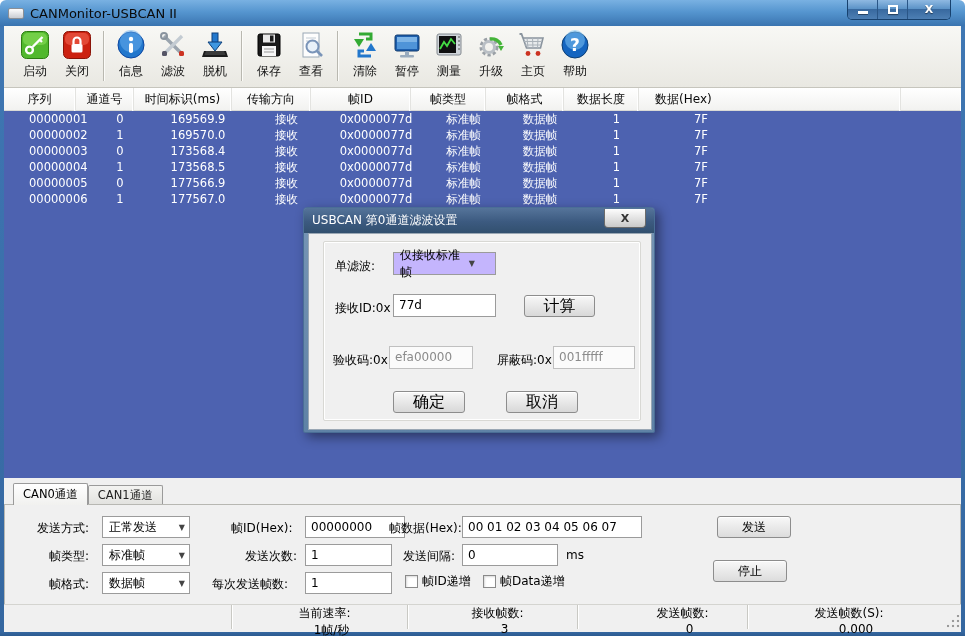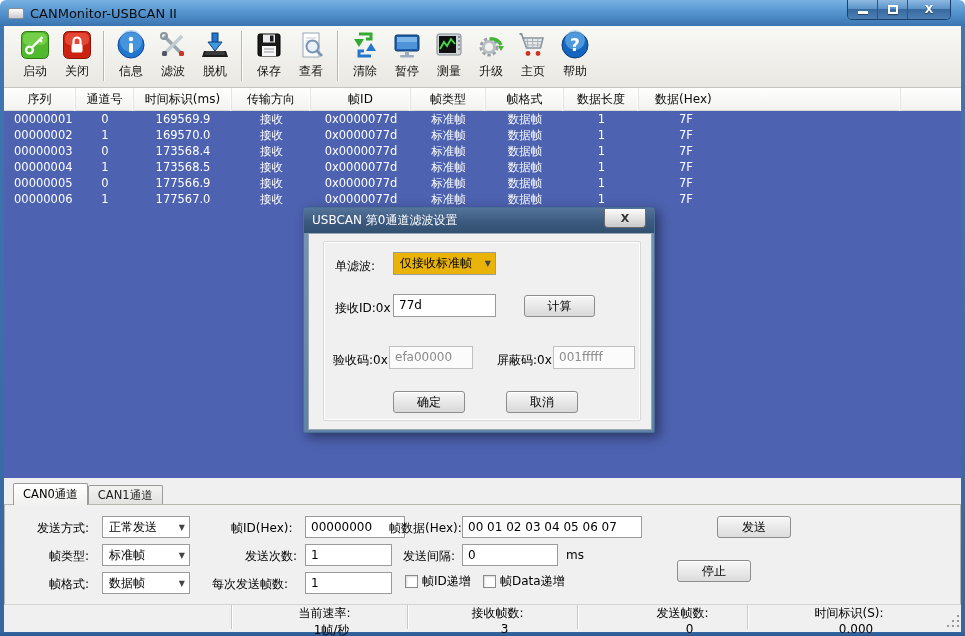--- a/index.html
+++ b/index.html
@@ -39,21 +39,21 @@
 
   
   .thead { display:grid; grid-template-columns:var(--cols); height:23px; background:linear-gradient(180deg,#ffffff,#f2f2f0);
     border-bottom:1px solid #d9d9d6; align-items:center; }
   .th { text-align:center; font-size:12px; color:#0a0a0a; height:35px; line-height:23px;
     border-right:1px solid #e3e3e0; box-shadow:inset -1px 0 0 #fff; overflow:hidden; white-space:nowrap; }
   .th.c0 { text-align:center; }
   .th.c8 { text-align:left; padding-left:16px; }
   .th.c9 { border-right:none; }
   .tbody { height:367px; background:#4d62b0; overflow:hidden; }
-  .trow { display:grid; grid-template-columns:var(--cols); height:16px; }
+  .trow { display:grid; grid-template-columns:var(--cols); height:16px;padding-left:15px; }
   .td { color:#fff; font-size:11.5px; line-height:16px; text-align:center; white-space:nowrap; overflow:hidden; }
   .td.c0 { text-align:left; padding-left:10px; }
   .td.c8 { text-align:left; padding-left:40px; }
 
   
   .tabstrip { height:26px; background:#f0f0f0; display:flex; align-items:flex-end; padding-left:9px; position:relative; }
   .tab { border:1px solid #9a9a9a; border-bottom:none; border-radius:2px 2px 0 0; font-size:11.5px;
     padding:0 9px; cursor:default; white-space:nowrap; }
   .tab.active { height:22px; line-height:21px; background:linear-gradient(180deg,#ffffff,#f1f1ef);
     position:relative; z-index:2; margin-bottom:-1px; }
@@ -103,24 +103,24 @@
   .dlg-close { width:42px; height:19px; margin-right:6px; margin-top:-4px; border:1px solid #6b6b6b;
     border-top:none; border-radius:0 0 4px 4px; background:linear-gradient(180deg,#fdfdfd,#c9c9c9);
     display:flex; align-items:center; justify-content:center; font-size:11px; font-weight:bold; color:#333; cursor:default; }
   .dlg-body { position:relative; width:344px; height:197px; background:#f0f0f0; border:1px solid #9aa7b4; }
   .groupbox { position:absolute; left:14px; top:7px; width:318px; height:180px;
     border:1px solid #d8d8d4; box-shadow:inset 0 0 0 1px #fff; border-radius:2px; }
   .dlg-label { position:absolute; font-size:12px; white-space:nowrap; }
   .dlg-input { position:absolute; height:23px; background:#fff; border:1px solid #9b9b9b;
     font-size:12px; line-height:21px; padding:0 5px; }
   .dlg-input.disabled { color:#8b8b8b; border-color:#c0c0c0; background:#fbfbfb; }
-  .dlg-select { position:absolute; height:23px; background:#eab308; border:1px solid #9b9b9b;
-    display:flex; align-items:center; padding:0 4px 0 6px; cursor:default; }
+  .dlg-select { position:absolute; height:23px; background:#c4b5fd; border:1px solid #9b9b9b;
+    display:flex; align-items:center; padding:0 20px 0 6px; cursor:default; }
   .dlg-button { position:absolute; height:22px; background:linear-gradient(180deg,#f8f8f8,#d8d8d8);
-    border:1px solid #8d8d8d; border-radius:3px; font-size:12px; display:flex; align-items:center;
+    border:1px solid #8d8d8d; border-radius:3px; font-size:16px; display:flex; align-items:center;
     justify-content:center; cursor:default; box-shadow:inset 0 1px 0 #fff;text-align:center; }
 </style>
 </head>
 <body>
 
 <div class="window">
   <div class="titlebar">
     <span class="app-icon"></span>
     <span class="title-text">CANMonitor-USBCAN II</span>
     <div class="winbtns">
@@ -416,39 +416,39 @@
       <span class="fld-label" style="left:207px;top:71px;">每次发送帧数:</span>
       <div class="tinput" style="left:300px;top:67px;width:87px;">1</div>
       <div class="checkwrap" style="left:400px;top:68px;">
         <span class="checkbox"></span>
         <span class="checklabel">帧ID递增</span>
       </div>
       <div class="checkwrap" style="left:478px;top:68px;">
         <span class="checkbox"></span>
         <span class="checklabel">帧Data递增</span>
       </div>
-      <div class="pbutton" style="left:672px;top:55px;">停止</div>
+      <div class="pbutton" style="left:708px;top:55px;">停止</div>
     </div>
 
     <div class="statusbar">
       <div class="sb-sec" style="width:228px;"></div>
       <div class="sb-sec" style="width:176px;">
         <span class="sb-label">当前速率:</span>
         <span class="sb-value">1帧/秒</span>
       </div>
       <div class="sb-sec" style="width:170px;">
         <span class="sb-label">接收帧数:</span>
         <span class="sb-value">3</span>
       </div>
       <div class="sb-sec" style="width:170px;padding-left:40px;">
         <span class="sb-label">发送帧数:</span>
         <span class="sb-value">0</span>
       </div>
       <div class="sb-sec" style="width:192px;border-right:none;box-shadow:none;">
-        <span class="sb-label">时间标识(S):</span>
+        <span class="sb-label">发送帧数(S):</span>
         <span class="sb-value">0.000</span>
       </div>
       <div class="sb-grip"></div>
     </div>
   </div>
 
   <div class="dialog">
     <div class="dlg-titlebar">
       <span class="dlg-title">USBCAN 第0通道滤波设置</span>
       <div class="dlg-close">

